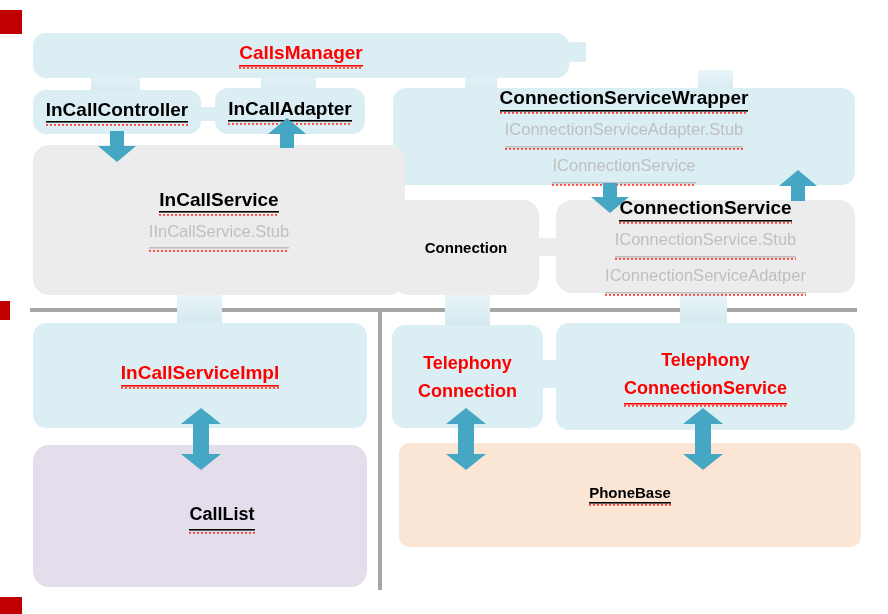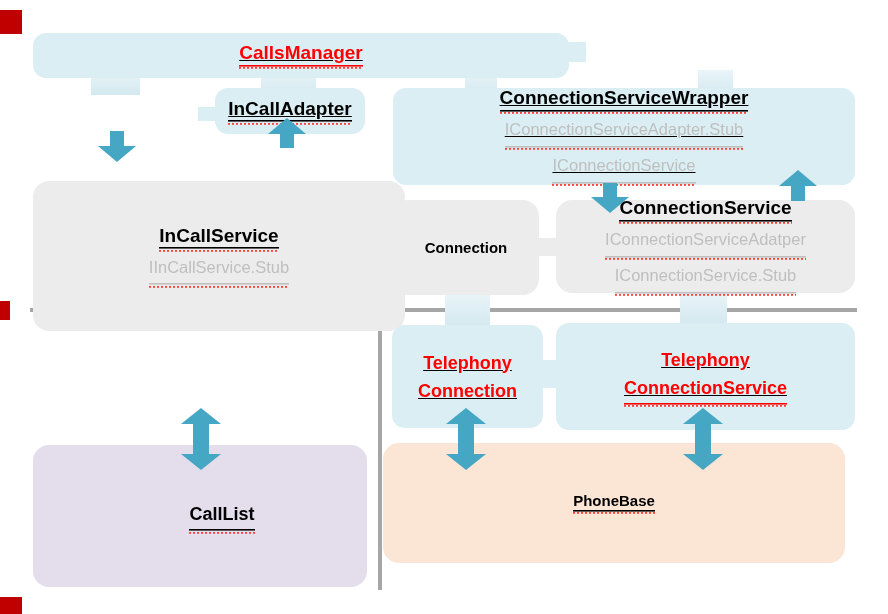--- a/index.html
+++ b/index.html
@@ -1,21 +1,21 @@
 <!DOCTYPE html>
 <html style="--box-blue: #daeef3; --box-gray: #ececec; --box-purple: #e3ddec; --box-peach: #fbe5d5; --arrow-teal: #45a7c4; --divider-gray: #a6a6a6; --text-red: #ff0000; --text-gray: #bfbfbf; --marker-red: #c00000;"><head>
 <meta charset="utf-8">
 <style>
   html,body{margin:0;padding:0;background:#fff;}
   .stage{
     position:relative;width:888px;height:614px;background:#ffffff;overflow:hidden;
     font-family:"Liberation Sans","DejaVu Sans",sans-serif;
   }
   .box{position:absolute;display:flex;flex-direction:column;align-items:center;justify-content:center;text-align:center;}
-  .blue{background:var(--box-blue,#daeef3);border-radius:13px;text-decoration:underline;}
+  .blue{background:var(--box-blue,#daeef3);border-radius:13px;}
   .grayb{background:var(--box-gray,#ececec);border-radius:16px;}
   .purple{background:var(--box-purple,#e3ddec);border-radius:16px;}
   .peach{background:var(--box-peach,#fbe5d5);border-radius:16px;}
   .bridge{position:absolute;background:var(--box-blue,#daeef3);}
   .bridge.gray{background:var(--box-gray,#ececec);}
   .tab{position:absolute;background:linear-gradient(180deg,#eaf5f9 0%,#d3e8ef 100%);}
   .divider{position:absolute;background:var(--divider-gray,#a6a6a6);}
   .marker{position:absolute;background:var(--marker-red,#c00000);}
   .t{font-weight:bold;color:#000;white-space:nowrap;}
   .t.big{font-size:19px;}
@@ -60,56 +60,62 @@
   <div class="bridge gray" style="left:538px;top:238px;width:18px;height:18px;"></div>
   <div class="bridge" style="left:540px;top:360px;width:18px;height:28px;"></div>
   <div class="tab" style="left:177px;top:293px;width:45px;height:32px;"></div>
   <div class="tab" style="left:445px;top:293px;width:45px;height:34px;"></div>
   <div class="tab" style="left:680px;top:291px;width:47px;height:34px;"></div>
 
   <div class="box blue" style="left:33px;top:33px;width:536px;height:45px;">
     <span class="t big red u u-red">CallsManager</span>
   </div>
 
+  <div class="box blue" style="left:33px;top:90px;width:168px;height:44px;">
+    <span class="t big u u-black">InCallController</span>
+  </div>
   <div class="box blue" style="left:393px;top:88px;width:462px;height:97px;">
     <span class="t big u u-black">ConnectionServiceWrapper</span>
     <span class="t gray lh u u-gray">IConnectionServiceAdapter.Stub</span>
     <span class="t gray lh u u-gray">IConnectionService</span>
   </div>
 
   <div class="box blue" style="left:215px;top:88px;width:150px;height:46px;">
     <span class="t big u u-black">InCallAdapter</span>
   </div>
 
-  <div class="box grayb" style="left:33px;top:145px;width:372px;height:150px;margin-top:36px;">
+  <div class="box grayb" style="left:33px;top:145px;width:372px;height:150px;">
     <span class="t big u u-black">InCallService</span>
     <span class="t gray lh u u-gray">IInCallService.Stub</span>
   </div>
   <div class="box grayb" style="left:393px;top:200px;width:146px;height:95px;">
     <span class="t small">Connection</span>
   </div>
   <div class="box grayb" style="left:556px;top:200px;width:299px;height:93px;">
     <span class="t big u u-black">ConnectionService</span>
+    <span class="t gray lh u u-gray">IConnectionService.Stub</span>
     <span class="t gray lh u u-gray">IConnectionServiceAdatper</span>
-    <span class="t gray lh u u-gray">IConnectionService.Stub</span>
   </div>
 
+  <div class="box blue" style="left:33px;top:323px;width:334px;height:105px;">
+    <span class="t big red u u-red">InCallServiceImpl</span>
+  </div>
   <div class="box blue" style="left:392px;top:325px;width:151px;height:103px;">
     <span class="t mid red" style="line-height:28px;">Telephony</span>
     <span class="t mid red" style="line-height:28px;">Connection</span>
   </div>
   <div class="box blue" style="left:556px;top:323px;width:299px;height:107px;">
     <span class="t mid red" style="line-height:28px;">Telephony</span>
     <span class="t mid red u u-red" style="line-height:28px;">ConnectionService</span>
   </div>
 
   <div class="box purple" style="left:33px;top:445px;width:334px;height:142px;">
     <span class="t mid u u-black" style="line-height:30px;margin-left:44px;">CallList</span>
   </div>
-  <div class="box peach" style="left:383px;top:443px;width:462px;height:120px;">
+  <div class="box peach" style="left:399px;top:443px;width:462px;height:104px;border-radius:10px;">
     <span class="t small u u-black">PhoneBase</span>
   </div>
 
   <svg class="arrow" style="left:98px;top:131px;" width="38" height="31">
     <polygon points="12,0 26,0 26,15 38,15 19,31 0,15 12,15" fill="#45a7c4"></polygon>
   </svg>
   <svg class="arrow" style="left:268px;top:118px;" width="38" height="30">
     <polygon points="19,0 38,16 26,16 26,30 12,30 12,16 0,16" fill="#45a7c4"></polygon>
   </svg>
   <svg class="arrow" style="left:591px;top:183px;" width="38" height="30">

